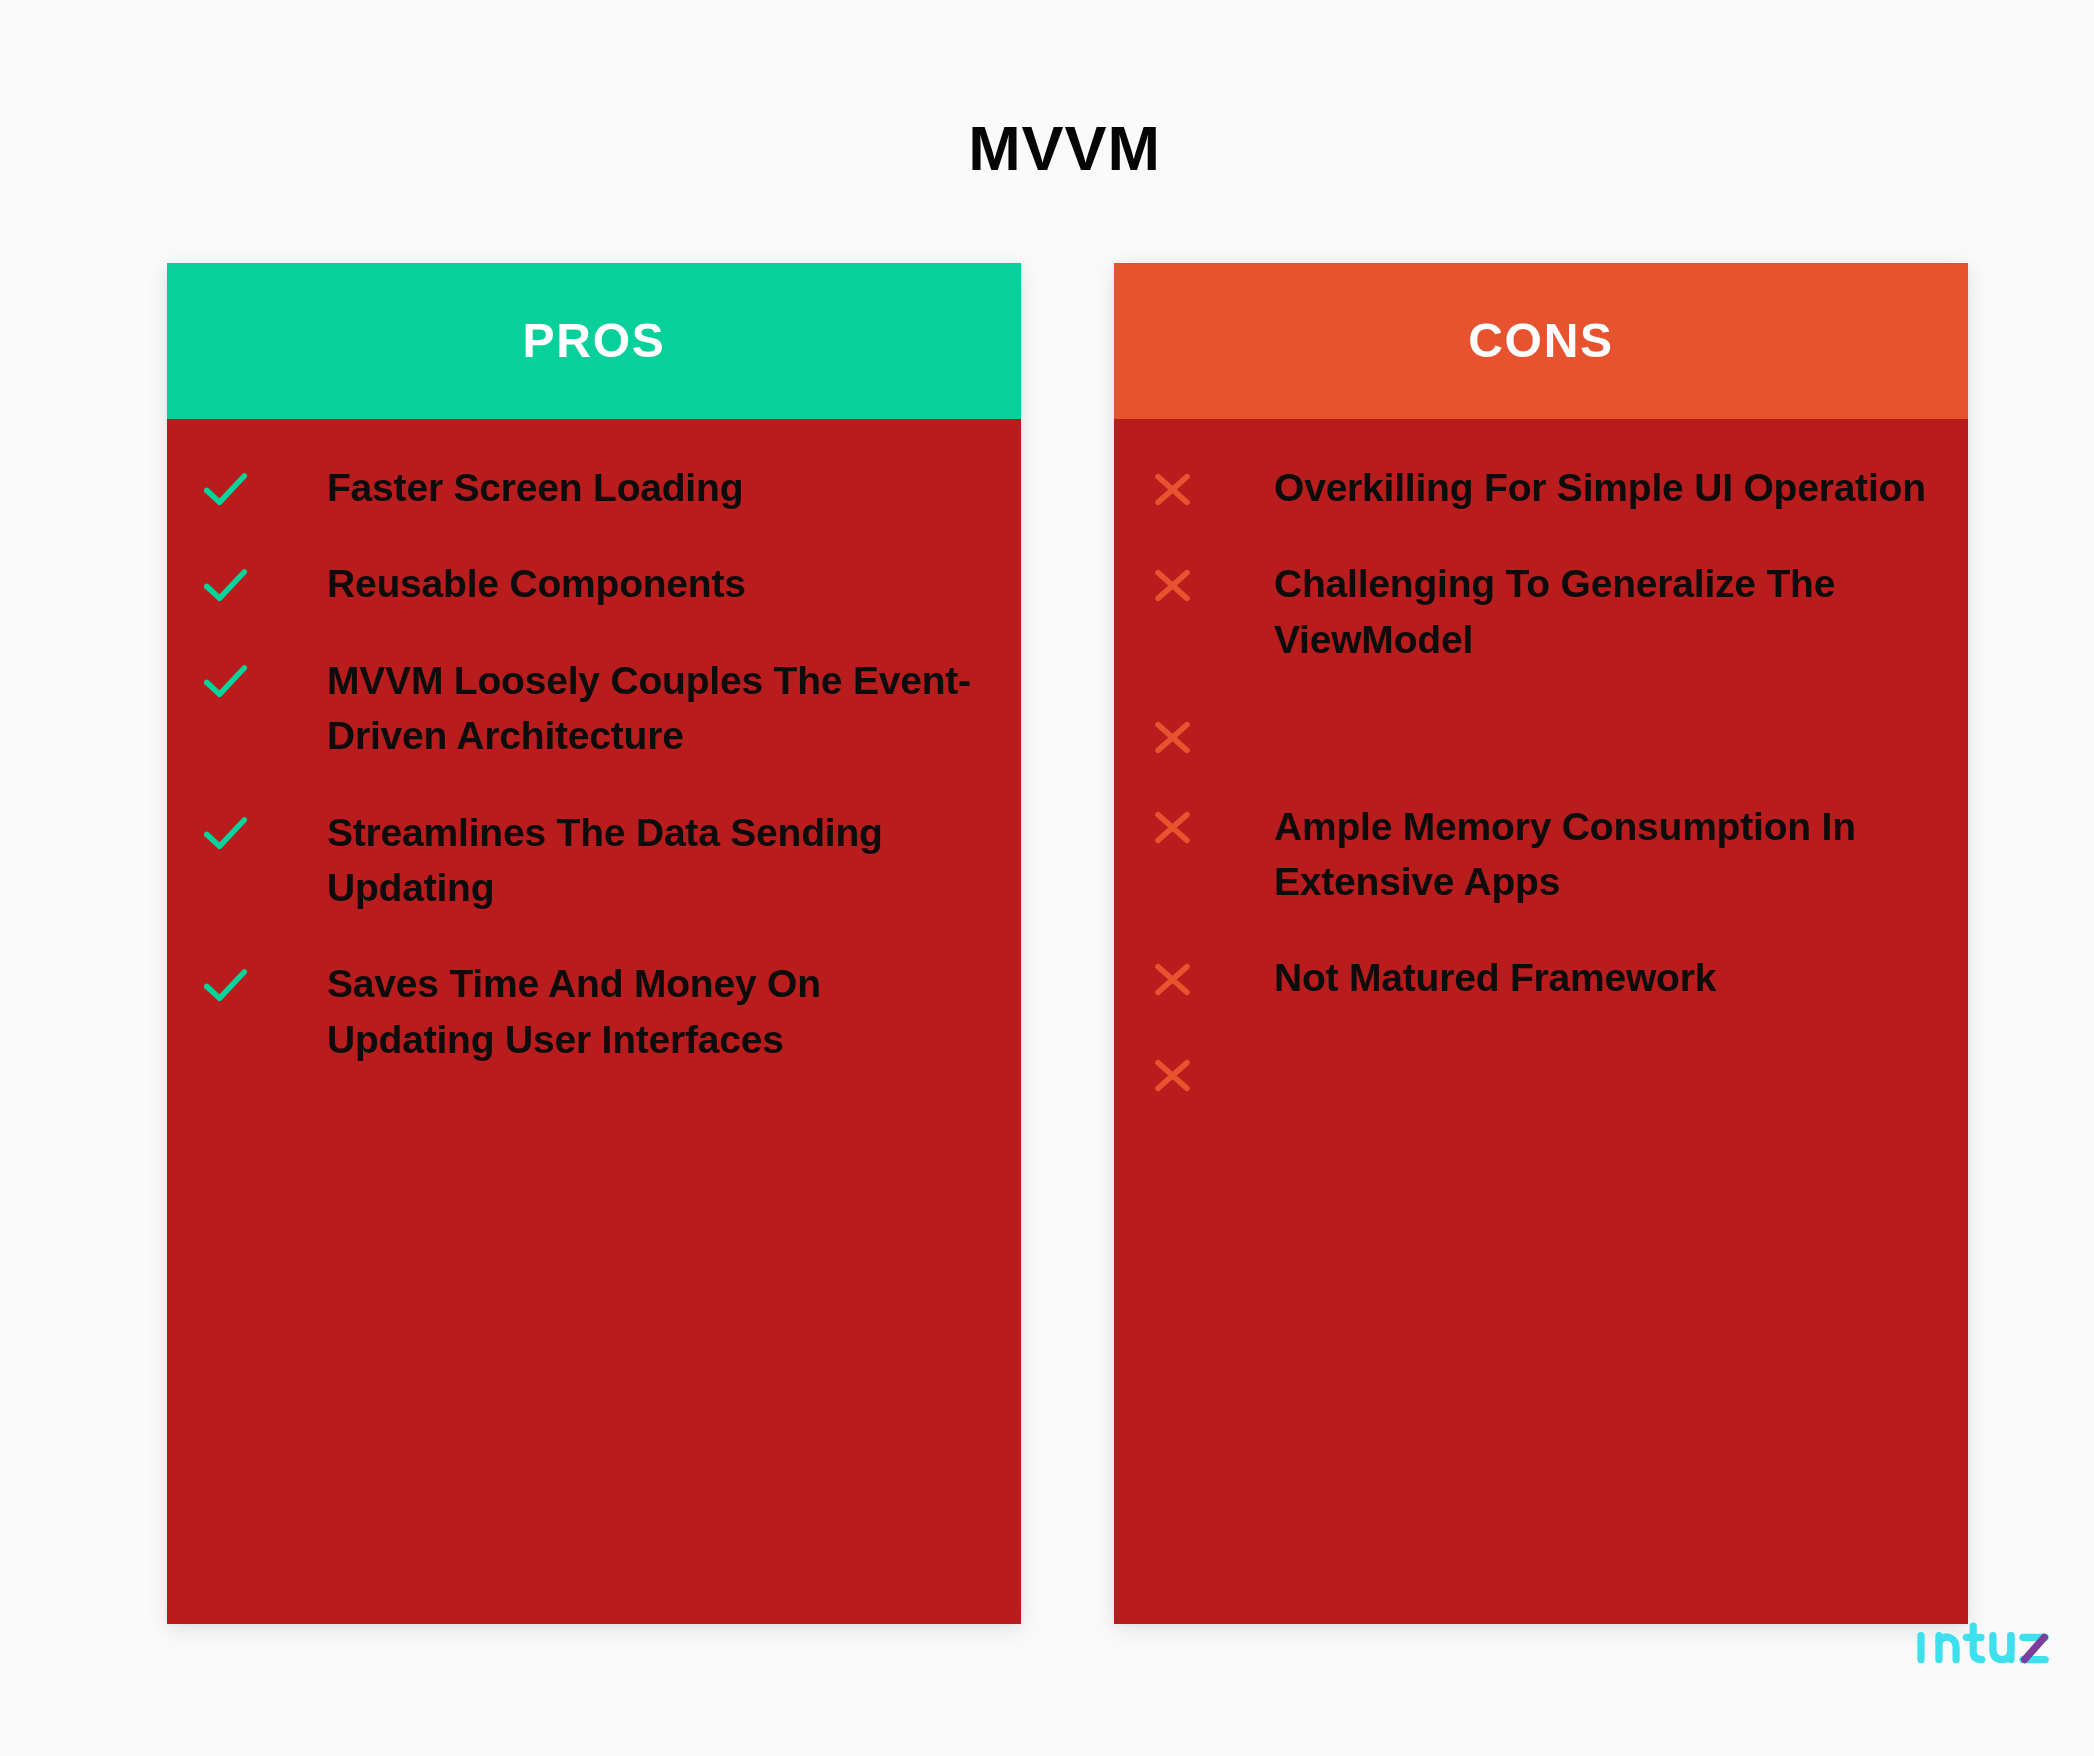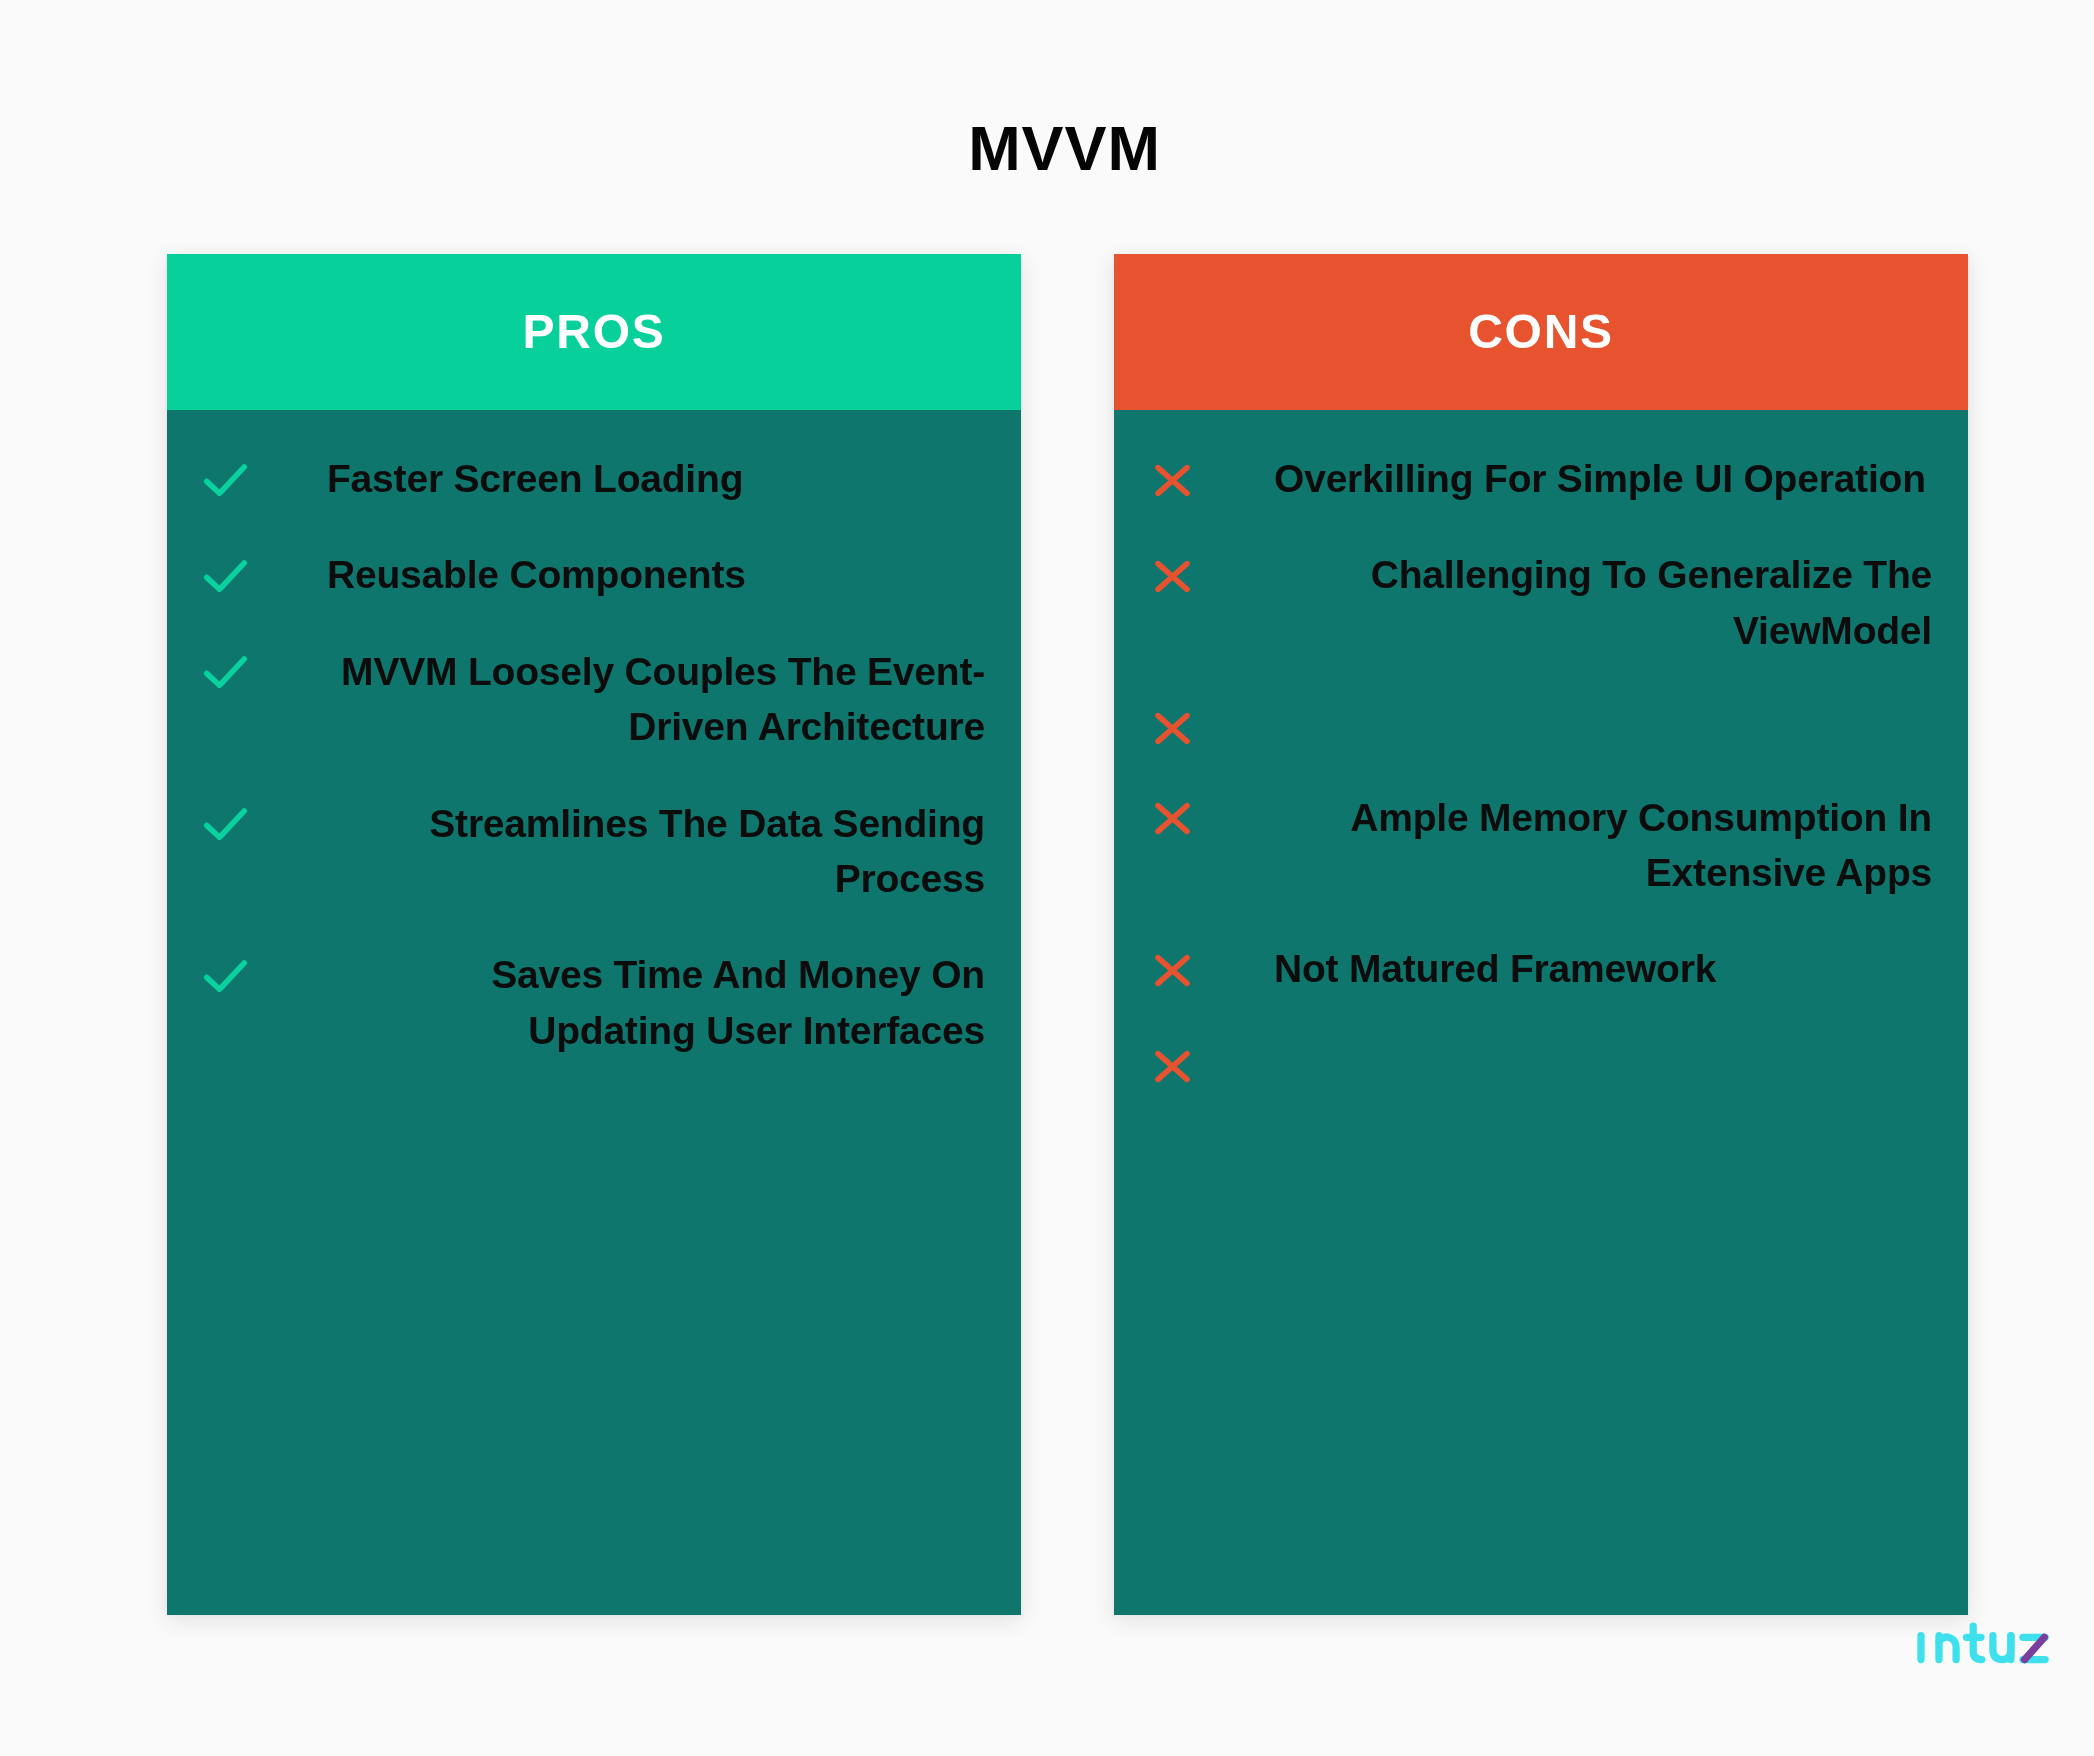--- a/index.html
+++ b/index.html
@@ -41,24 +41,23 @@
   .cards {
     position: absolute;
     top: 247px;
     left: 0;
     width: 2095px;
     height: 1370px;
   }
 
   .card {
     position: absolute;
-    top: 7px;
-    background: #0f766e;
+    top: 16px;
+    background: #b91c1c;
     box-shadow: 0 5.1px 22px rgba(0,0,0,0.10), 0 0.9px 3.4px rgba(0,0,0,0.05);
-    text-align: right;
   }
 
   .card-pros {
     left: 150px;
     width: 854px;
     height: 1361px;
   }
 
   .card-cons {
     left: 1097px;
@@ -178,21 +177,21 @@
             <svg class="item-icon" viewBox="0 0 52 48" aria-hidden="true">
               <path d="M4 25 L19 39 L48 8" fill="none" stroke="#09d29c" stroke-width="6.5" stroke-linecap="round" stroke-linejoin="round"></path>
             </svg>
             <span class="item-text">MVVM Loosely Couples The Event-Driven Architecture</span>
           </li>
 
           <li class="list-item">
             <svg class="item-icon" viewBox="0 0 52 48" aria-hidden="true">
               <path d="M4 25 L19 39 L48 8" fill="none" stroke="#09d29c" stroke-width="6.5" stroke-linecap="round" stroke-linejoin="round"></path>
             </svg>
-            <span class="item-text">Streamlines The Data Sending Process</span>
+            <span class="item-text">Streamlines The Data Sending Updating</span>
           </li>
 
           <li class="list-item">
             <svg class="item-icon" viewBox="0 0 52 48" aria-hidden="true">
               <path d="M4 25 L19 39 L48 8" fill="none" stroke="#09d29c" stroke-width="6.5" stroke-linecap="round" stroke-linejoin="round"></path>
             </svg>
             <span class="item-text">Saves Time And Money On Updating User Interfaces</span>
           </li>
 
         </ul>

